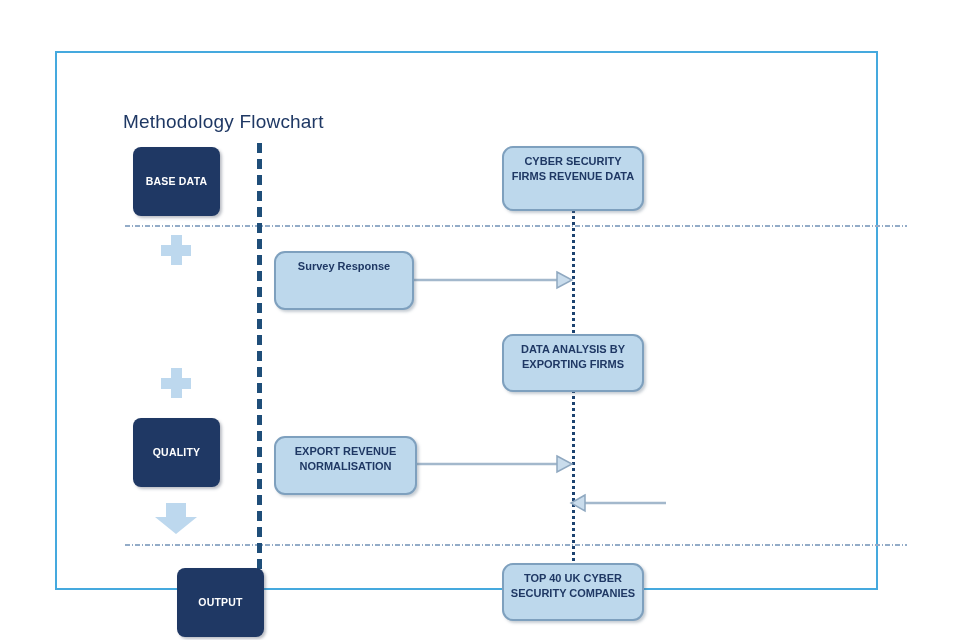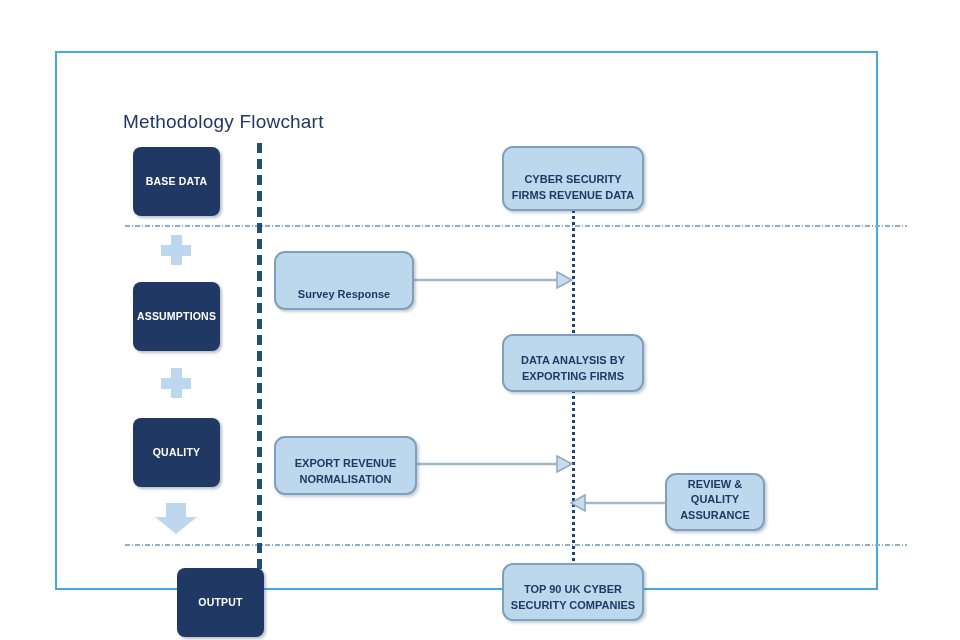--- a/index.html
+++ b/index.html
@@ -34,21 +34,21 @@
   .stage-base { top: 94px; }
   .stage-assumptions { top: 229px; }
   .stage-analysis { top: 365px; }
   .stage-output { top: 515px; margin-left: 44px; }
 
   
   .node {
     position: absolute;
     background: #bdd8ec; border: 2px solid #7ea0be; border-radius: 11px;
     color: #1f3864; font-size: 11px; font-weight: 700;
-    display: flex; align-items: flex-end; justify-content: center; text-align: center;
+    display: flex; align-items: flex-start; justify-content: center; text-align: center;
     padding: 6px 6px; line-height: 1.4;
     box-shadow: 2px 2px 3px rgba(90,110,130,0.35);
     z-index: 3;
   }
   .node-cyber   { left: 445px; top: 93px;  width: 142px; height: 65px; }
   .node-survey  { left: 217px; top: 198px; width: 140px; height: 59px; }
   .node-dataanalysis { left: 445px; top: 281px; width: 142px; height: 58px; }
   .node-export  { left: 217px; top: 383px; width: 143px; height: 59px; }
   .node-review  { left: 608px; top: 420px; width: 100px; height: 58px; }
   .node-top50   { left: 445px; top: 510px; width: 142px; height: 58px; }
@@ -106,23 +106,20 @@
       <span>BASE DATA</span>
     </div>
 
     <span class="plus-icon plus-1">
       <svg width="30" height="30" viewBox="0 0 30 30">
         <rect x="10" y="0" width="11" height="30" fill="#bdd8ee"></rect>
         <rect x="0" y="10" width="30" height="11" fill="#bdd8ee"></rect>
       </svg>
     </span>
 
-    <div class="stage stage-assumptions">
-      <span>ASSUMPTIONS</span>
-    </div>
 
     <span class="plus-icon plus-2">
       <svg width="30" height="30" viewBox="0 0 30 30">
         <rect x="10" y="0" width="11" height="30" fill="#bdd8ee"></rect>
         <rect x="0" y="10" width="30" height="11" fill="#bdd8ee"></rect>
       </svg>
     </span>
 
     <div class="stage stage-analysis">
       <span>QUALITY</span>
@@ -147,26 +144,23 @@
     </div>
 
     <div class="node node-survey">
       <span>Survey Response</span>
     </div>
 
     <div class="node node-export">
       <span>EXPORT REVENUE NORMALISATION</span>
     </div>
 
-    <div class="node node-review">
-      <span>REVIEW &amp; QUALITY ASSURANCE</span>
-    </div>
 
     <div class="node node-top50">
-      <span>TOP 90 UK CYBER SECURITY COMPANIES</span>
+      <span>TOP 40 UK CYBER SECURITY COMPANIES</span>
     </div>
 
     <span class="arrow arrow-survey">
       <svg width="161" height="22" viewBox="0 0 161 22">
         <line x1="0" y1="11" x2="144" y2="11" stroke="#a3b8cc" stroke-width="2.5"></line>
         <polygon points="144,3 159,11 144,19" fill="#c9dcec" stroke="#8fa8c0" stroke-width="1.5"></polygon>
       </svg>
     </span>
 
     <span class="arrow arrow-export">

